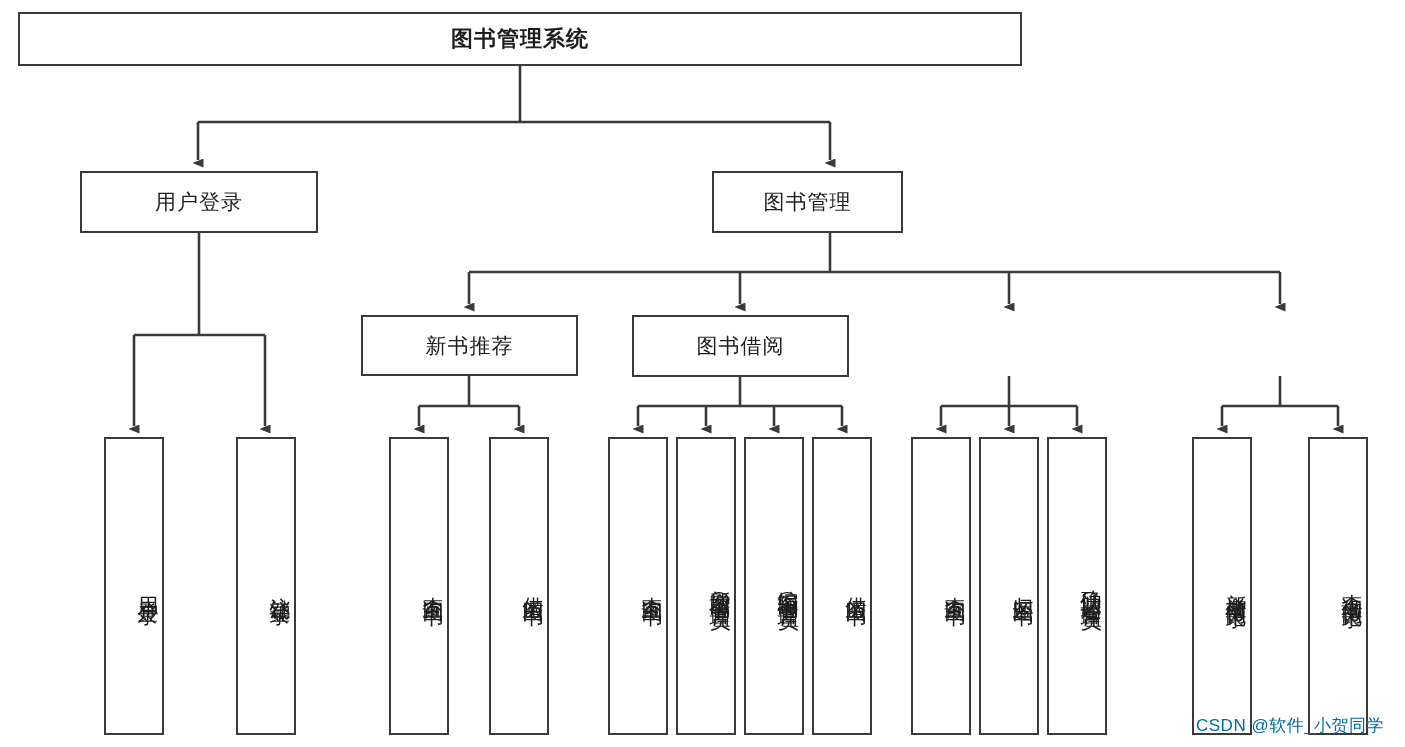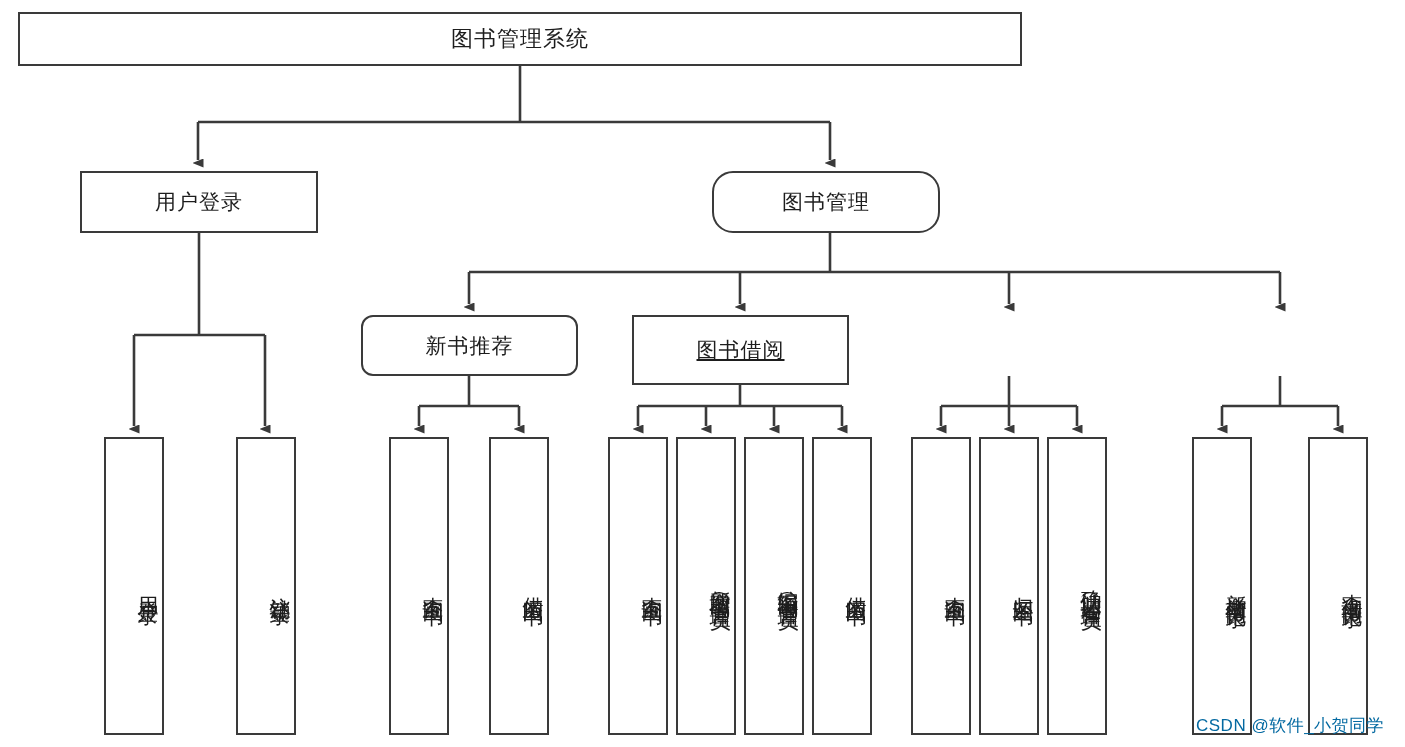--- a/index.html
+++ b/index.html
@@ -50,20 +50,21 @@
     text-orientation: upright;
     font-size: 21px;
     letter-spacing: 3px;
     padding-top: 6px;
     padding-bottom: 6px;
     align-items: flex-start;
     justify-content: center;
   }
   .node.root {
     font-size: 22px;
+    font-weight: bold;
   }
   #watermark {
     position: absolute;
     left: 1196px;
     top: 714px;
     font-size: 17px;
     color: #0369a1;
     white-space: nowrap;
     letter-spacing: 0.5px;
   }
@@ -120,25 +121,25 @@
       <path d="M1222,406 L1338,406"></path>
       <path d="M1222,406 L1222,426" marker-end="url(#arrow)"></path>
       <path d="M1338,406 L1338,426" marker-end="url(#arrow)"></path>
     </g>
   </svg>
 
   <div class="node horizontal root" style="left:18px; top:12px; width:1004px; height:54px;">图书管理系统</div>
 
   <div class="node horizontal" style="left:80px; top:171px; width:238px; height:62px;">用户登录</div>
 
-  <div class="node horizontal" style="left:712px; top:171px; width:228px; height:62px;border-radius:21px;">图书管理</div>
+  <div class="node horizontal" style="left:712px; top:171px; width:191px; height:62px;">图书管理</div>
 
-  <div class="node horizontal" style="left:361px; top:315px; width:217px; height:61px;border-radius:12px;">新书推荐</div>
+  <div class="node horizontal" style="left:361px; top:315px; width:217px; height:61px;">新书推荐</div>
 
-  <div class="node horizontal" style="left:632px; top:315px; width:217px; height:70px;text-decoration:underline;">图书借阅</div>
+  <div class="node horizontal" style="left:632px; top:315px; width:217px; height:62px;">图书借阅</div>
 
 
 
   <div class="node vertical" style="left:104px; top:437px; width:60px; height:298px;">用户登录</div>
 
   <div class="node vertical" style="left:236px; top:437px; width:60px; height:298px;">注销登录</div>
 
   <div class="node vertical" style="left:389px; top:437px; width:60px; height:298px;">查询图书</div>
 
   <div class="node vertical" style="left:489px; top:437px; width:60px; height:298px;">借阅图书</div>

